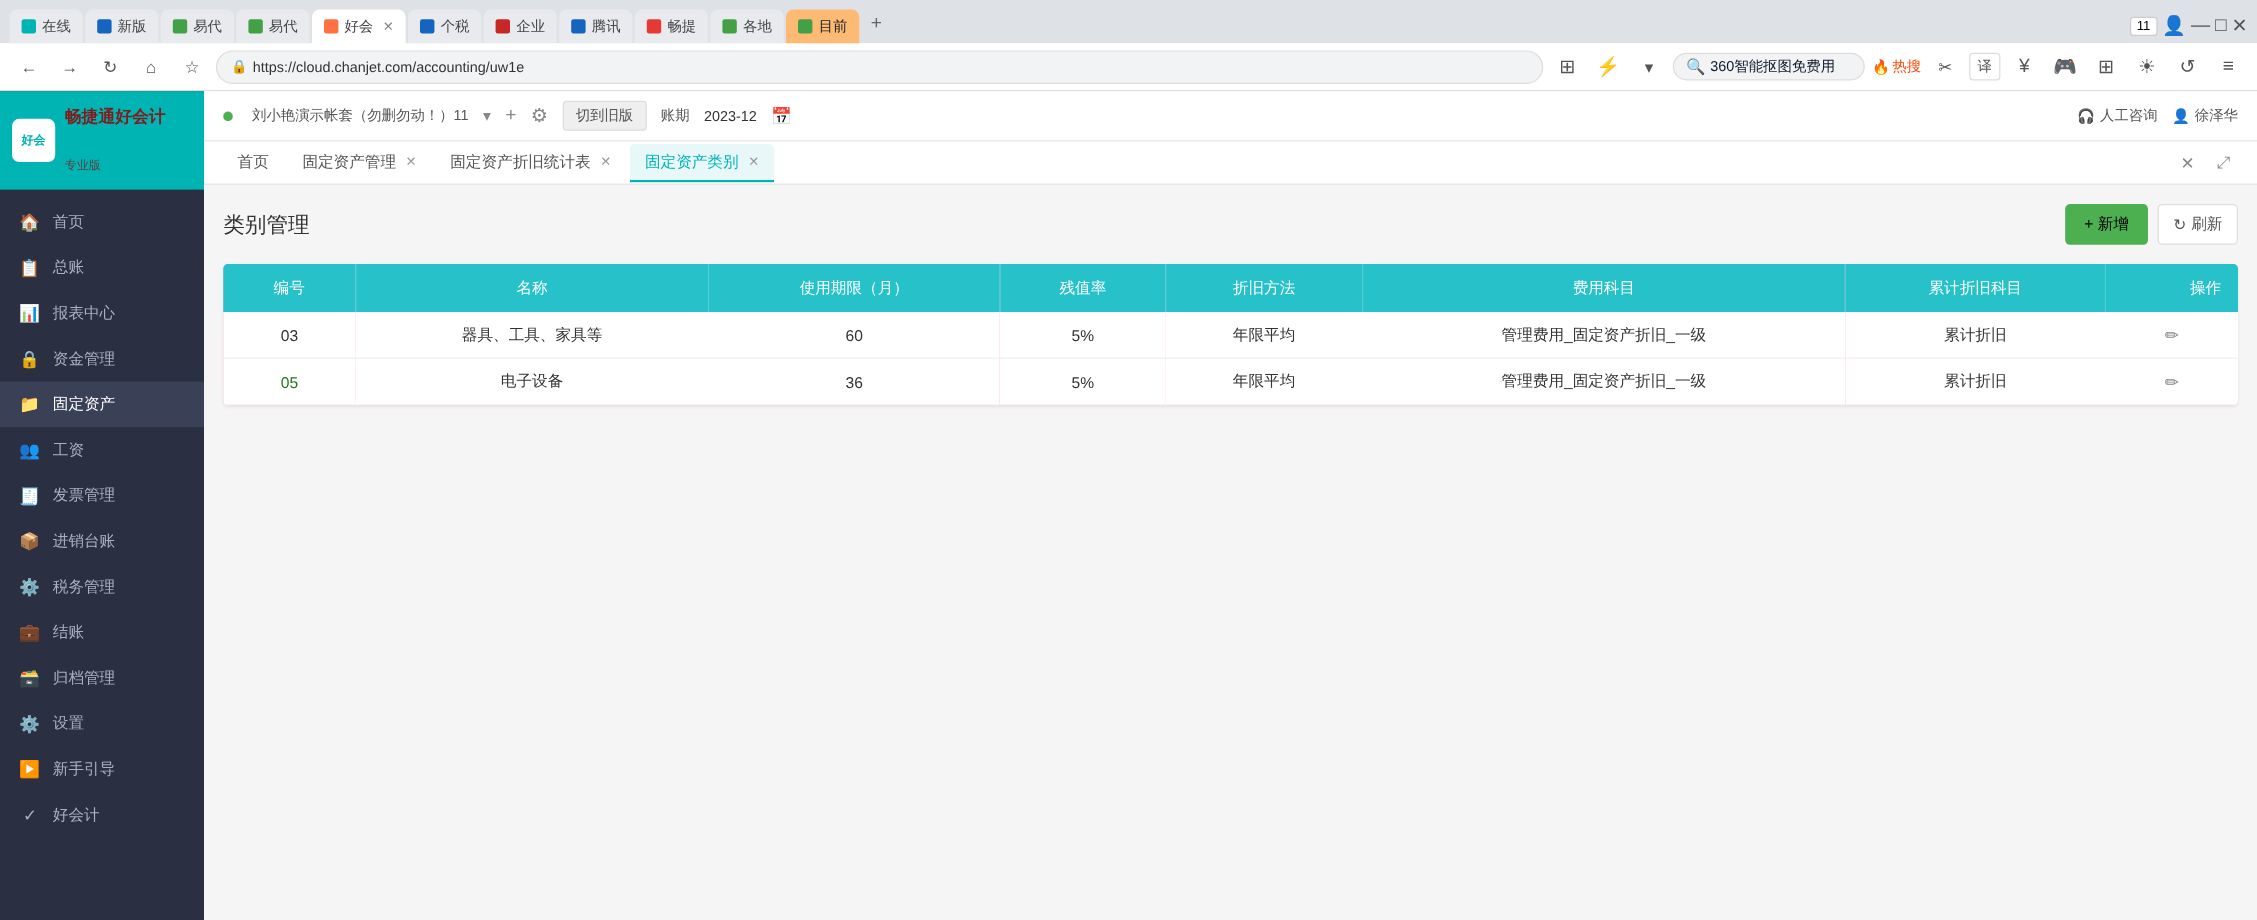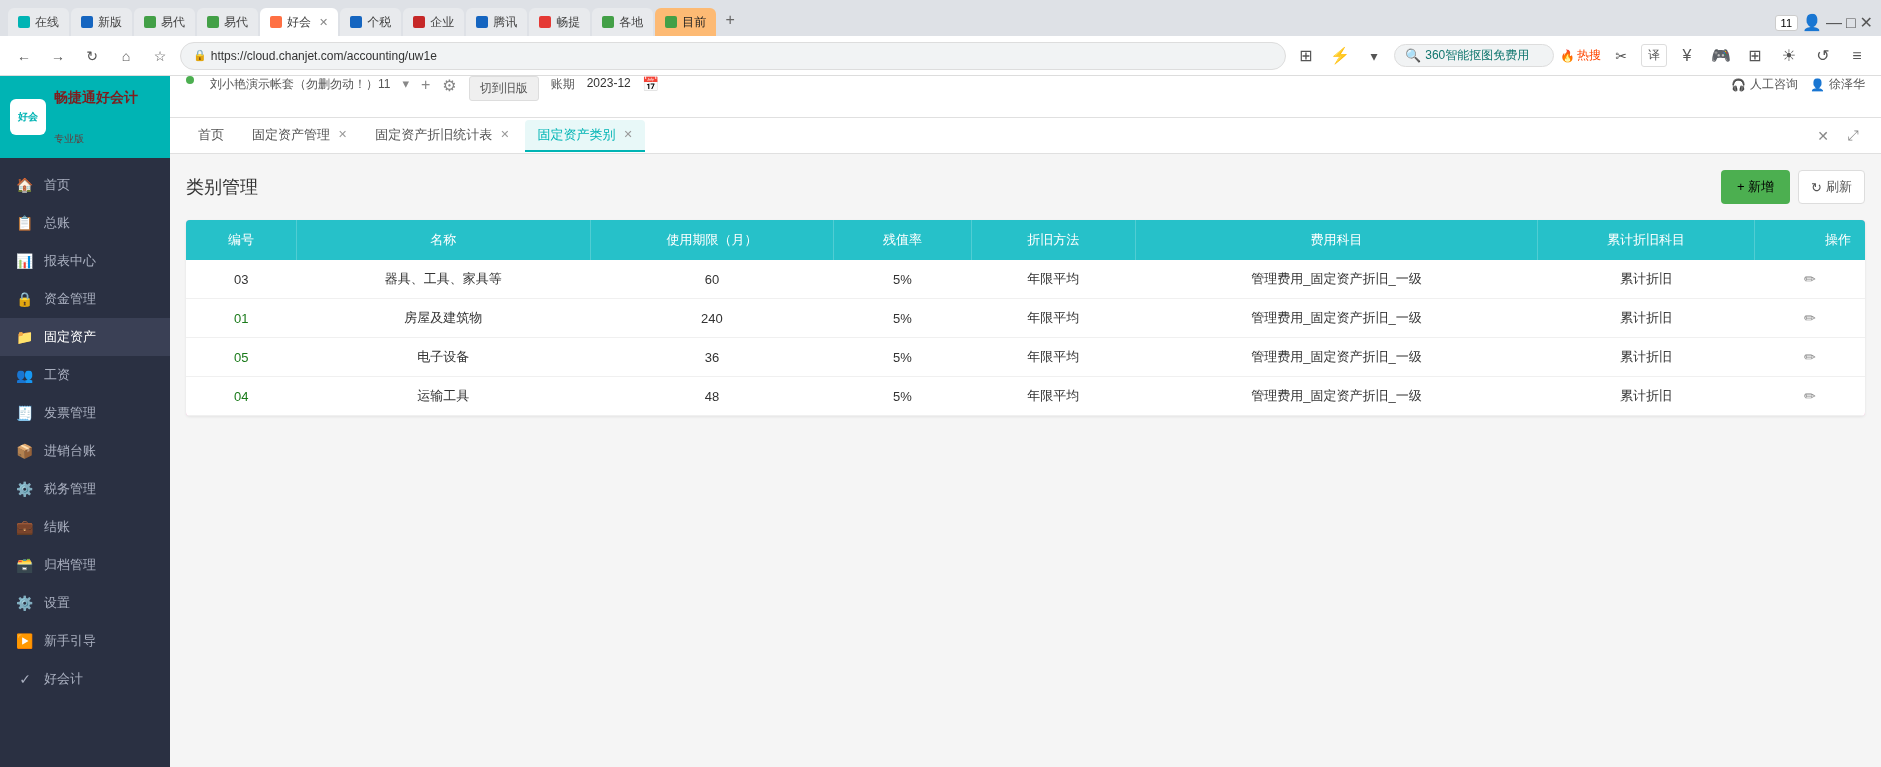--- a/index.html
+++ b/index.html
@@ -25,21 +25,21 @@
     .logo-text .sub { font-size: 10px; opacity: 0.8; margin-top: 24px; }
     .sidebar-menu { flex: 1; overflow-y: auto; padding: 8px 0; }
     .menu-item { display: flex; align-items: center; gap: 10px; padding: 10px 16px; color: #aab0c0; cursor: pointer; font-size: 13px; }
     .menu-item.active { background: #3a4055; color: #fff; }
     .menu-icon { width: 18px; height: 18px; display: flex; align-items: center; justify-content: center; font-size: 14px; }
 
     
     .main-content { flex: 1; display: flex; flex-direction: column; background: #f5f5f5; overflow: hidden; }
 
     
-    .app-header { background: #fff; border-bottom: 1px solid #e0e0e0; padding: 0 16px; height: 42px; display: flex; align-items: flex-start; gap: 12px; }
+    .app-header { background: #fff; border-bottom: 1px solid #e0e0e0; padding: 0 16px; height: 42px; display: flex; align-items: center; gap: 12px; }
     .user-info { font-size: 12px; color: #555; }
     .period-selector { display: flex; align-items: center; gap: 6px; font-size: 12px; color: #555; }
     .switch-btn { border: 1px solid #ddd; padding: 3px 10px; border-radius: 3px; cursor: pointer; font-size: 12px; color: #555; }
     .header-right { margin-left: auto; display: flex; align-items: center; gap: 12px; }
     .support-btn { display: flex; align-items: center; gap: 4px; font-size: 12px; color: #555; cursor: pointer; }
     .user-avatar { display: flex; align-items: center; gap: 4px; font-size: 12px; color: #555; cursor: pointer; }
 
     
     .page-tabs { background: #fff; border-bottom: 1px solid #e0e0e0; display: flex; align-items: center; padding: 0 16px; height: 36px; gap: 4px; }
     .page-tab { display: flex; align-items: center; gap: 6px; padding: 6px 12px; font-size: 13px; color: #555; cursor: pointer; border-bottom: 2px solid transparent; }
@@ -136,21 +136,21 @@
   <span class="nav-btn">☆</span>
   <div class="url-bar" style="flex:1;">
     <span class="url-lock">🔒</span>
     <span class="url-text">https://cloud.chanjet.com/accounting/uw1e</span>
   </div>
   <div class="nav-btn" style="font-size:16px;">⊞</div>
   <div class="nav-btn" style="font-size:16px;">⚡</div>
   <div class="nav-btn">▾</div>
   <div style="display:flex;align-items:center;gap:4px;background:#f1f3f4;border:1px solid #ddd;border-radius:14px;padding:2px 10px;min-width:160px;">
     <span>🔍</span>
-    <span style="font-size:12px;color:#0f766e;">360智能抠图免费用</span>
+    <span style="font-size:12px;color:#0f172a;">360智能抠图免费用</span>
   </div>
   <div style="display:flex;align-items:center;gap:2px;font-size:12px;color:#ff4500;cursor:pointer;">
     <span>🔥</span>
     <span>热搜</span>
   </div>
   <span class="nav-btn">✂</span>
   <span style="font-size:12px;color:#555;padding:2px 6px;border:1px solid #ddd;border-radius:3px;cursor:pointer;">译</span>
   <span class="nav-btn" style="font-size:16px;">¥</span>
   <span class="nav-btn" style="font-size:16px;">🎮</span>
   <span class="nav-btn" style="font-size:16px;">⊞</span>
@@ -307,46 +307,26 @@
             <td>03</td>
             <td>器具、工具、家具等</td>
             <td>60</td>
             <td>5%</td>
             <td>年限平均</td>
             <td>管理费用_固定资产折旧_一级</td>
             <td>累计折旧</td>
             <td><span class="edit-icon">✏</span></td>
           </tr>
           <tr>
-            <td><span class="td-link">01</span></td>
-            <td>房屋及建筑物</td>
-            <td>240</td>
-            <td>5%</td>
-            <td>年限平均</td>
-            <td>管理费用_固定资产折旧_一级</td>
-            <td>累计折旧</td>
-            <td><span class="edit-icon">✏</span></td>
-          </tr>
-          <tr>
             <td><span class="td-link">05</span></td>
             <td>电子设备</td>
             <td>36</td>
             <td>5%</td>
             <td>年限平均</td>
             <td>管理费用_固定资产折旧_一级</td>
             <td>累计折旧</td>
             <td><span class="edit-icon">✏</span></td>
           </tr>
-          <tr>
-            <td><span class="td-link">04</span></td>
-            <td>运输工具</td>
-            <td>48</td>
-            <td>5%</td>
-            <td>年限平均</td>
-            <td>管理费用_固定资产折旧_一级</td>
-            <td>累计折旧</td>
-            <td><span class="edit-icon">✏</span></td>
-          </tr>
         </tbody>
       </table>
     </div>
   </div>
 </div>
 
 </body></html>

